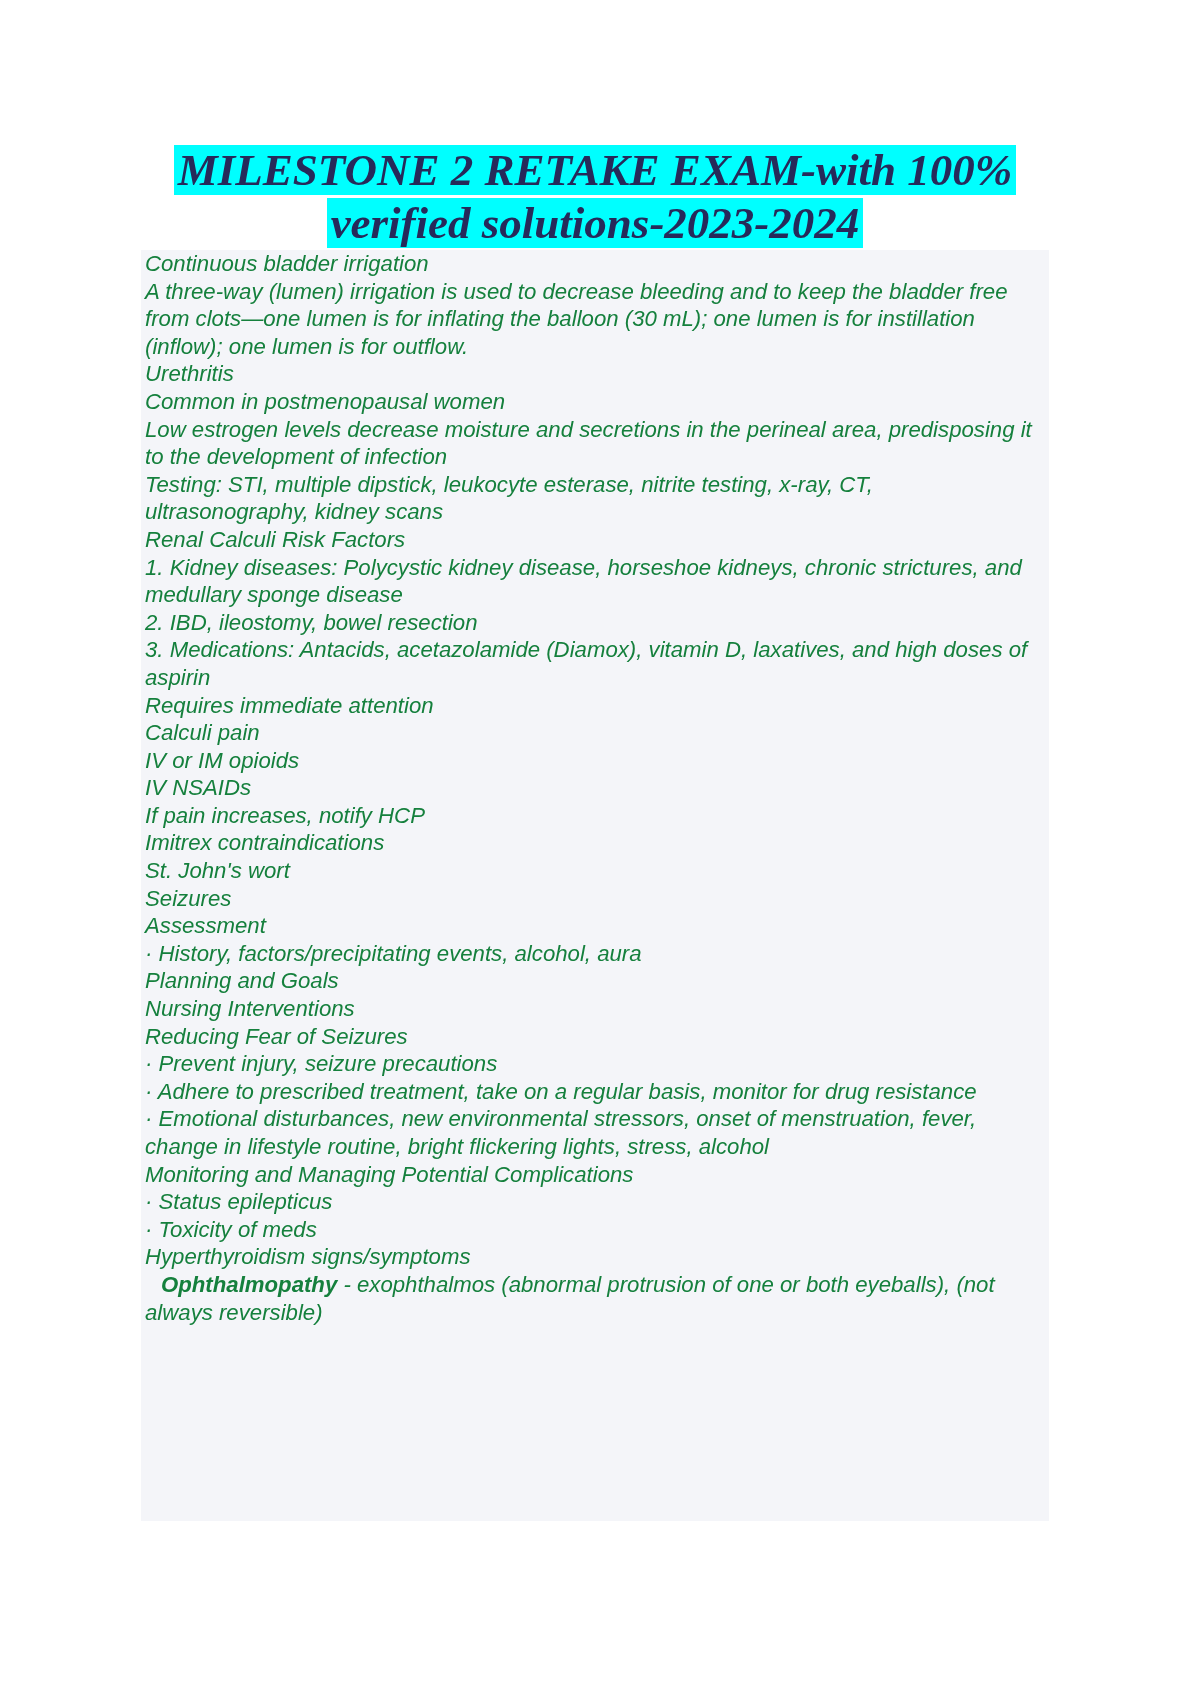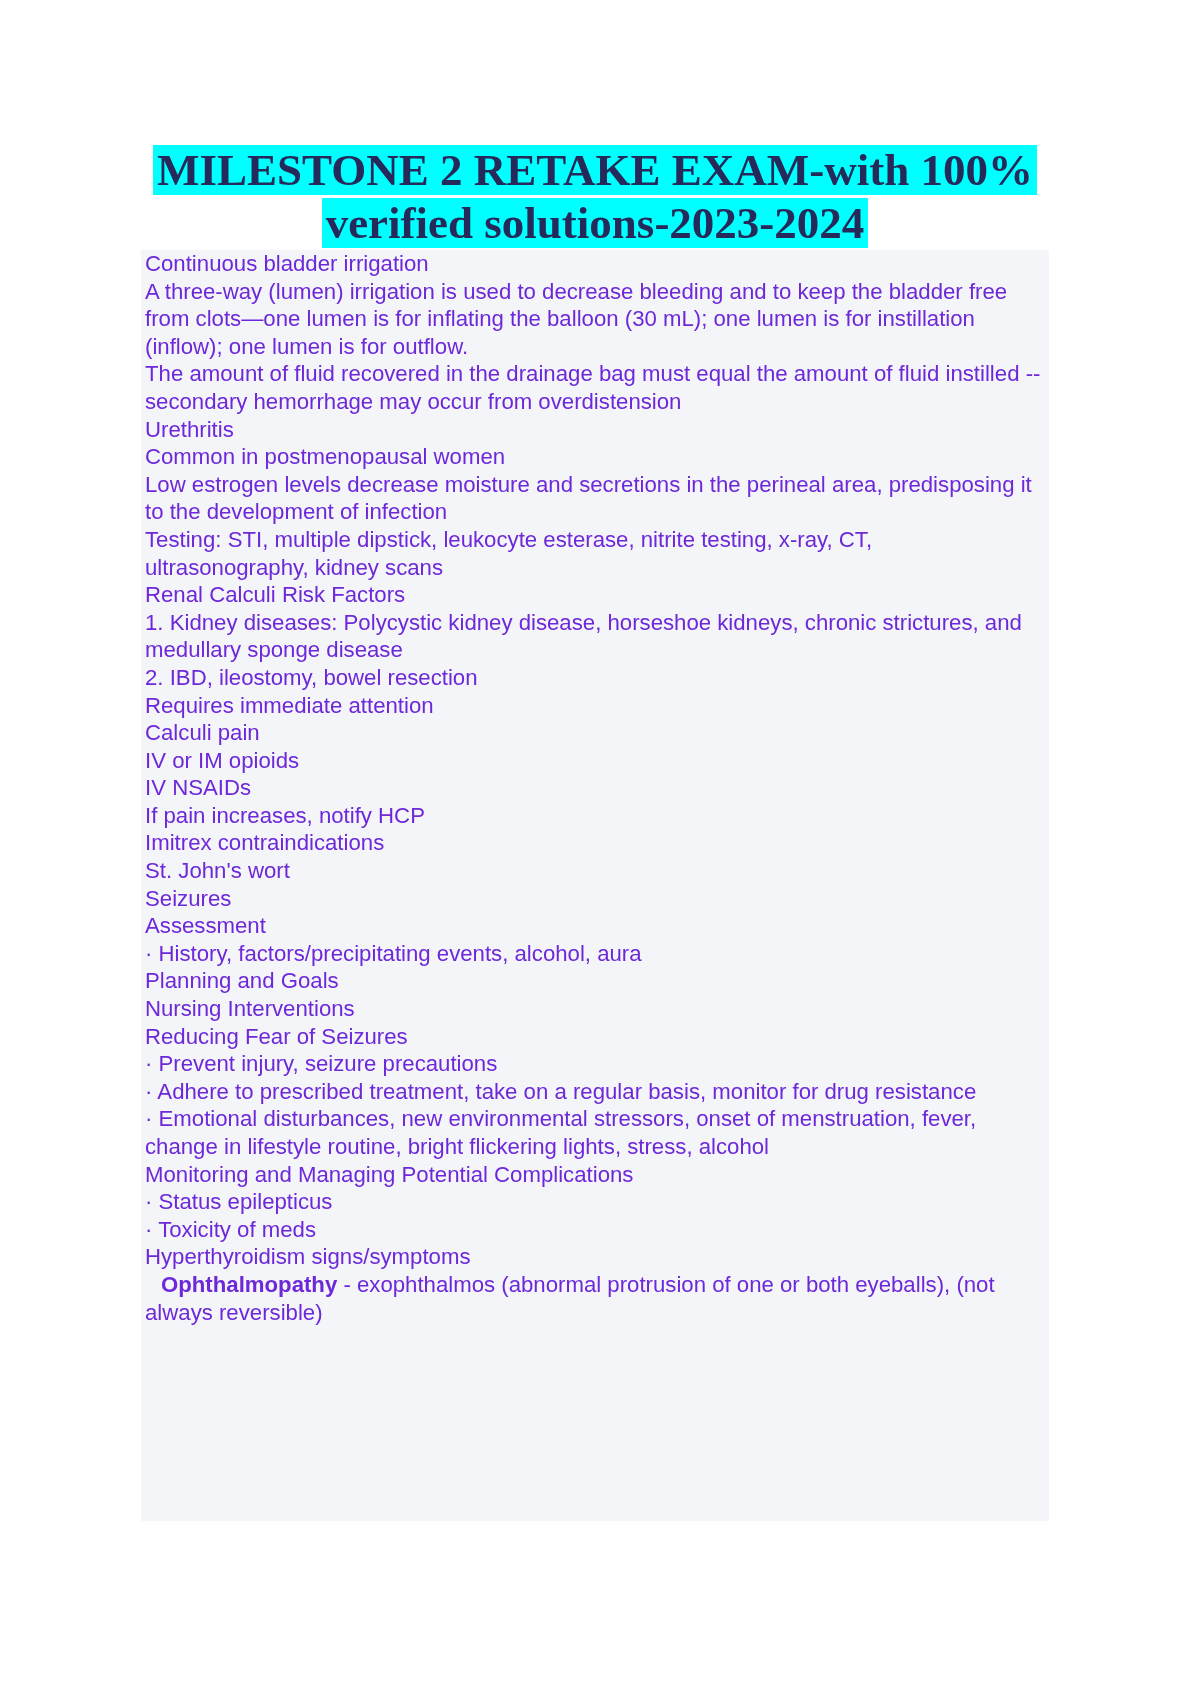--- a/index.html
+++ b/index.html
@@ -13,20 +13,21 @@
       position: relative;
       overflow: hidden;
     }
     .page {
       position: absolute;
       left: 0;
       top: 0;
       width: 1190px;
       height: 1684px;
       background: #ffffff;
+      font-style: italic;
     }
     .title-wrap {
       position: absolute;
       left: 141px;
       top: 144px;
       width: 908px;
       text-align: center;
     }
     .title-line {
       display: inline;
@@ -47,21 +48,21 @@
       width: 908px;
       height: 1271px;
       background: #f4f5f9;
       box-sizing: border-box;
       padding: 0 0 0 4px;
     }
     .line {
       font-family: "Liberation Sans", "DejaVu Sans", sans-serif;
       font-size: 22.2px;
       line-height: 27.6px;
-      color: #6d28d9;
+      color: #15803d;
       white-space: normal;
       margin: 0;
       padding-right: 8px;
     }
     .line b {
       font-weight: bold;
       margin-left: 16px;
     }
   </style>
 </head>
@@ -69,28 +70,28 @@
 
 <div class="page">
   <div class="title-wrap">
     <span class="title-line">MILESTONE 2 RETAKE EXAM-with 100%</span><br>
     <span class="title-line">verified solutions-2023-2024</span>
   </div>
 
   <div class="content">
     <p class="line">Continuous bladder irrigation</p>
     <p class="line">A three-way (lumen) irrigation is used to decrease bleeding and to keep the bladder free from clots—one lumen is for inflating the balloon (30 mL); one lumen is for instillation (inflow); one lumen is for outflow.</p>
-    <p class="line">The amount of fluid recovered in the drainage bag must equal the amount of fluid instilled -- secondary hemorrhage may occur from overdistension</p>
     <p class="line">Urethritis</p>
     <p class="line">Common in postmenopausal women</p>
     <p class="line">Low estrogen levels decrease moisture and secretions in the perineal area, predisposing it to the development of infection</p>
     <p class="line">Testing: STI, multiple dipstick, leukocyte esterase, nitrite testing, x-ray, CT, ultrasonography, kidney scans</p>
     <p class="line">Renal Calculi Risk Factors</p>
     <p class="line">1. Kidney diseases: Polycystic kidney disease, horseshoe kidneys, chronic strictures, and medullary sponge disease</p>
     <p class="line">2. IBD, ileostomy, bowel resection</p>
+    <p class="line">3. Medications: Antacids, acetazolamide (Diamox), vitamin D, laxatives, and high doses of aspirin</p>
     <p class="line">Requires immediate attention</p>
     <p class="line">Calculi pain</p>
     <p class="line">IV or IM opioids</p>
     <p class="line">IV NSAIDs</p>
     <p class="line">If pain increases, notify HCP</p>
     <p class="line">Imitrex contraindications</p>
     <p class="line">St. John's wort</p>
     <p class="line">Seizures</p>
     <p class="line">Assessment</p>
     <p class="line">· History, factors/precipitating events, alcohol, aura</p>

